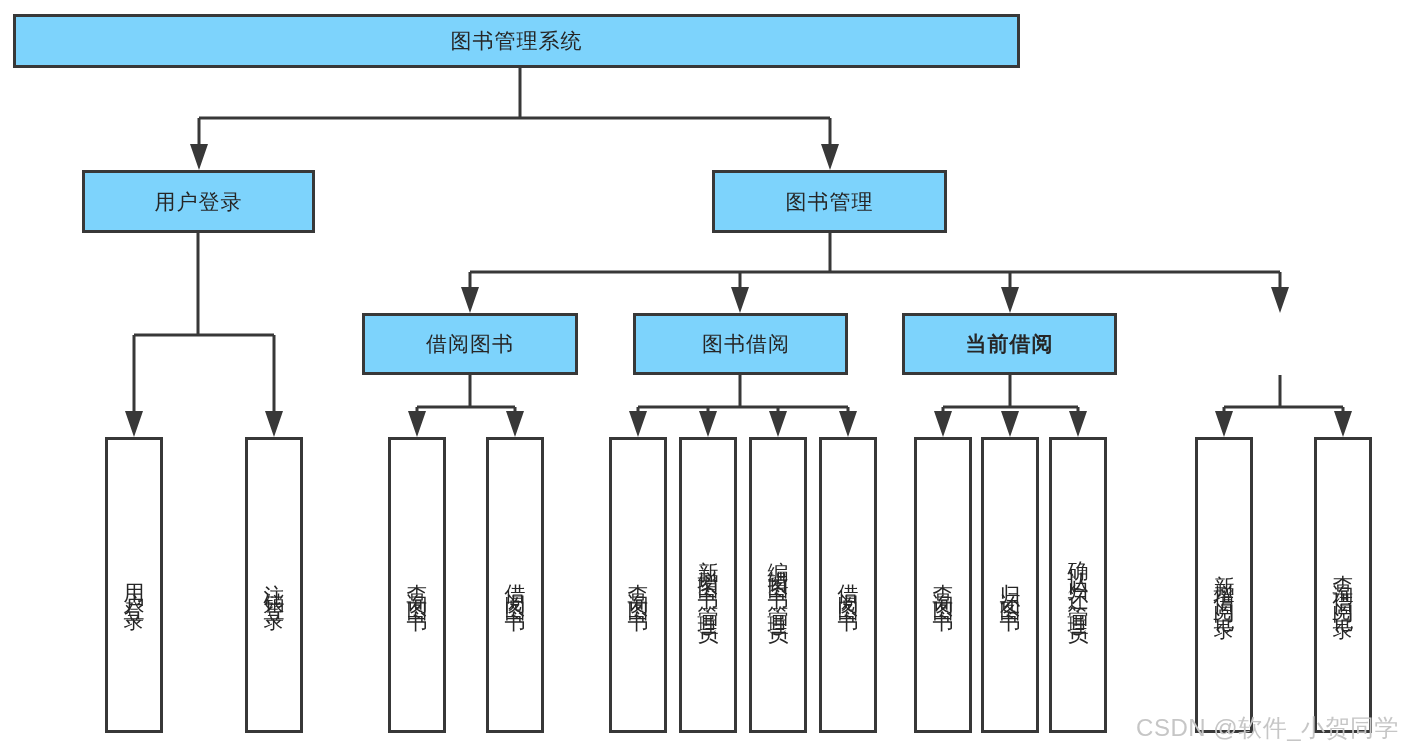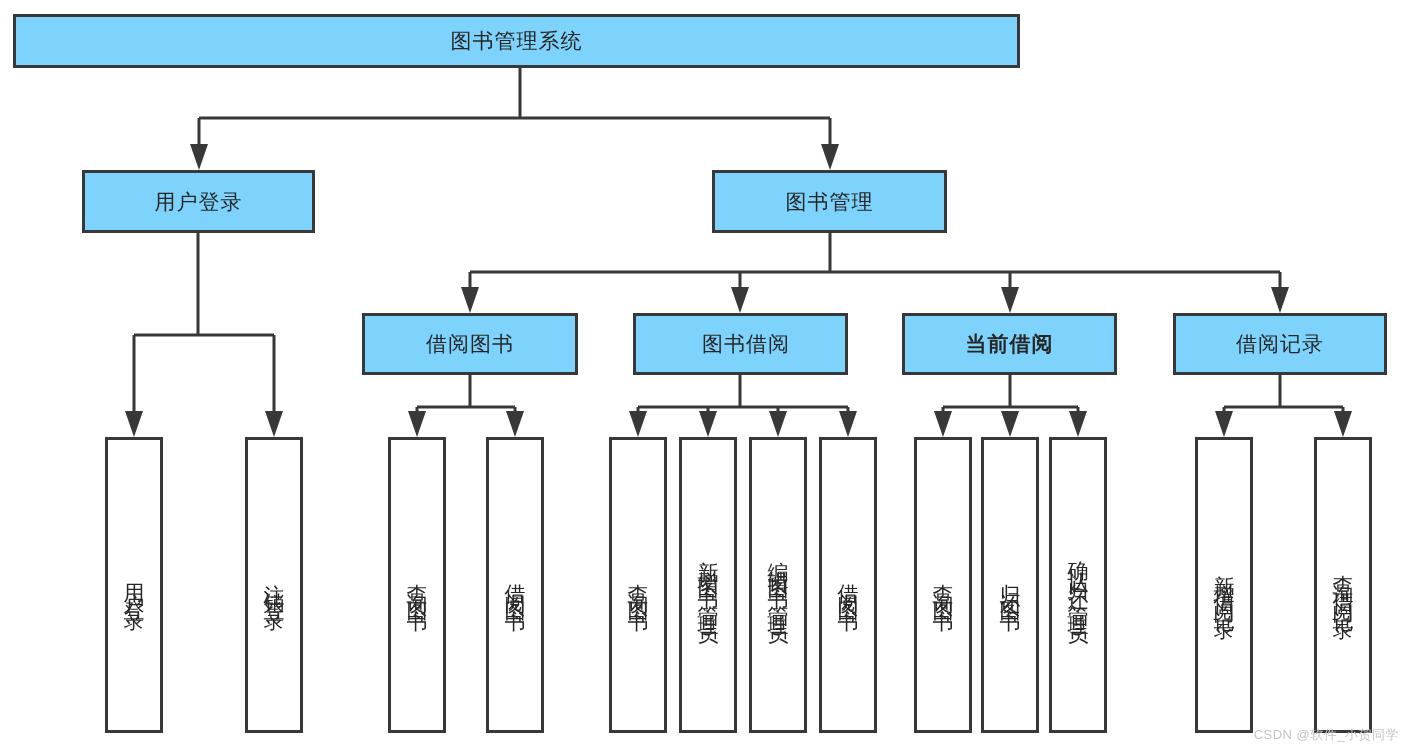--- a/index.html
+++ b/index.html
@@ -47,21 +47,21 @@
   .n-l3-2{left:902px;top:313px;width:215px;height:62px;font-weight:bold;}
   .n-l3-3{left:1173px;top:313px;width:214px;height:62px;}
   
   .lf-g1-0{left:105px;} .lf-g1-1{left:245px;}
   .lf-g2-0{left:388px;} .lf-g2-1{left:486px;}
   .lf-g3-0{left:609px;} .lf-g3-1{left:679px;} .lf-g3-2{left:749px;} .lf-g3-3{left:819px;}
   .lf-g4-0{left:914px;} .lf-g4-1{left:981px;} .lf-g4-2{left:1049px;}
   .lf-g5-0{left:1195px;} .lf-g5-1{left:1314px;}
   .watermark{
     position:absolute;right:6px;bottom:3px;
-    font-size:13px;color:#c6c6c6;letter-spacing:0.5px;
+    font-size:24px;color:#c6c6c6;letter-spacing:0.5px;
     white-space:nowrap;
   }
 </style>
 </head>
 <body>
 
 <div class="stage">
 
   <svg class="connectors" viewBox="0 0 1405 747" xmlns="http://www.w3.org/2000/svg" aria-hidden="true">
 
@@ -100,23 +100,20 @@
 
   <div class="box n-l3-0">
     <span>借阅图书</span>
   </div>
   <div class="box n-l3-1">
     <span>图书借阅</span>
   </div>
   <div class="box n-l3-2">
     <span>当前借阅</span>
   </div>
-  <div class="box n-l3-3">
-    <span>借阅记录</span>
-  </div>
 
   <div class="leaf lf-g1-0">
     <span>用户登录</span>
   </div>
   <div class="leaf lf-g1-1">
     <span>注销登录</span>
   </div>
 
   <div class="leaf lf-g2-0">
     <span>查询图书</span>

